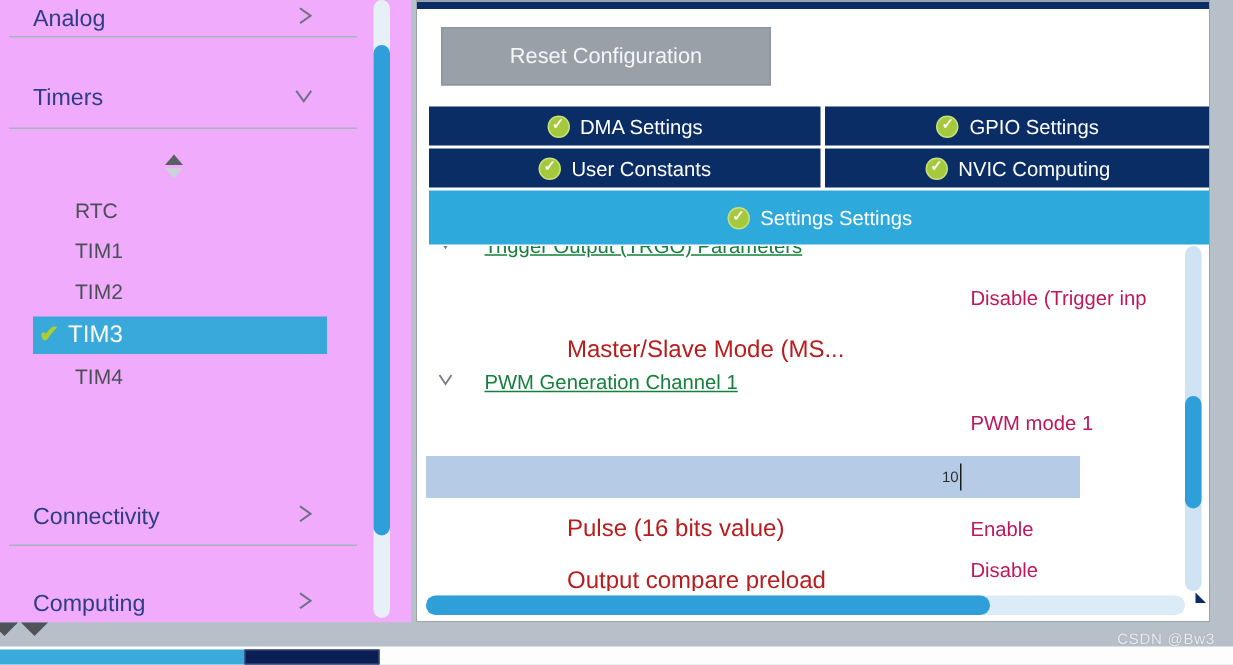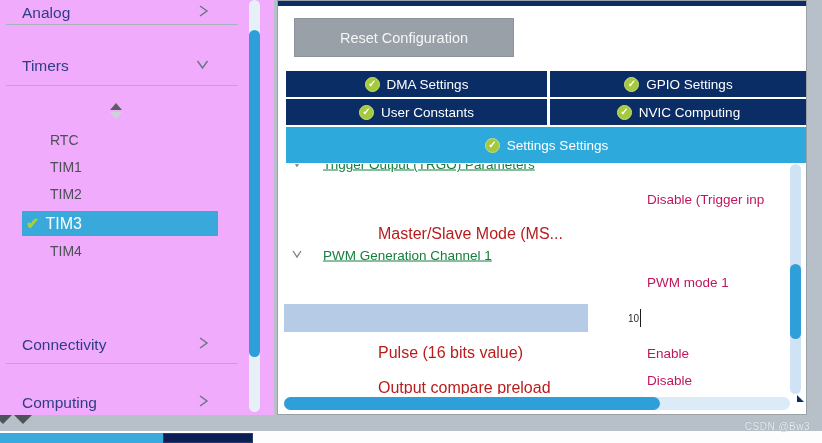--- a/index.html
+++ b/index.html
@@ -47,21 +47,21 @@
     display:flex;align-items:center;justify-content:center;line-height:1;flex:0 0 auto;
   }
   
   .ptable{position:absolute;left:1px;top:163px;width:512px;height:230px;overflow:hidden;}
   .trow{position:absolute;left:0;width:512px;height:28px;}
   .tchev{position:absolute;left:12px;top:50%;transform:translateY(-50%);}
   .glabel{position:absolute;left:44px;top:50%;transform:translateY(-50%);font-size:13.5px;color:#15803d;white-space:nowrap;text-decoration:underline;}
   .plabel{position:absolute;left:99px;top:50%;transform:translateY(-50%);font-size:16px;color:#b91c1c;white-space:nowrap;margin-top:35px;}
   .pvalue{position:absolute;left:368px;top:50%;transform:translateY(-50%);font-size:13.5px;color:#be185d;white-space:nowrap;}
   .hl-cell{
-    position:absolute;left:5px;top:0;width:304px;height:28px;background:#b6cce6;
+    position:absolute;left:5px;top:0;width:395px;height:28px;background:#b6cce6;padding-left:41px;
   }
   .hl-cell .plabel{left:94px;}
   .edit-cell{position:absolute;left:342px;top:0;height:28px;display:flex;align-items:center;}
   .edit-text{font-size:10px;color:#2b2e31;margin-left:7px;}
   .caret{width:1px;height:18px;background:#1a1c1e;margin-left:1px;}
   
   .hscroll{position:absolute;left:6px;top:396px;width:506px;height:13px;background:#dcebf8;border-radius:7px;}
   .hthumb{position:absolute;left:0;top:0;width:376px;height:13px;background:#2f9fd9;border-radius:7px;}
   .vscroll{position:absolute;left:512px;top:163px;width:11px;height:230px;background:#cfe3f5;border-radius:6px;}
   .vthumb{position:absolute;left:0;top:100px;width:11px;height:75px;background:#2f9fd9;border-radius:6px;}

